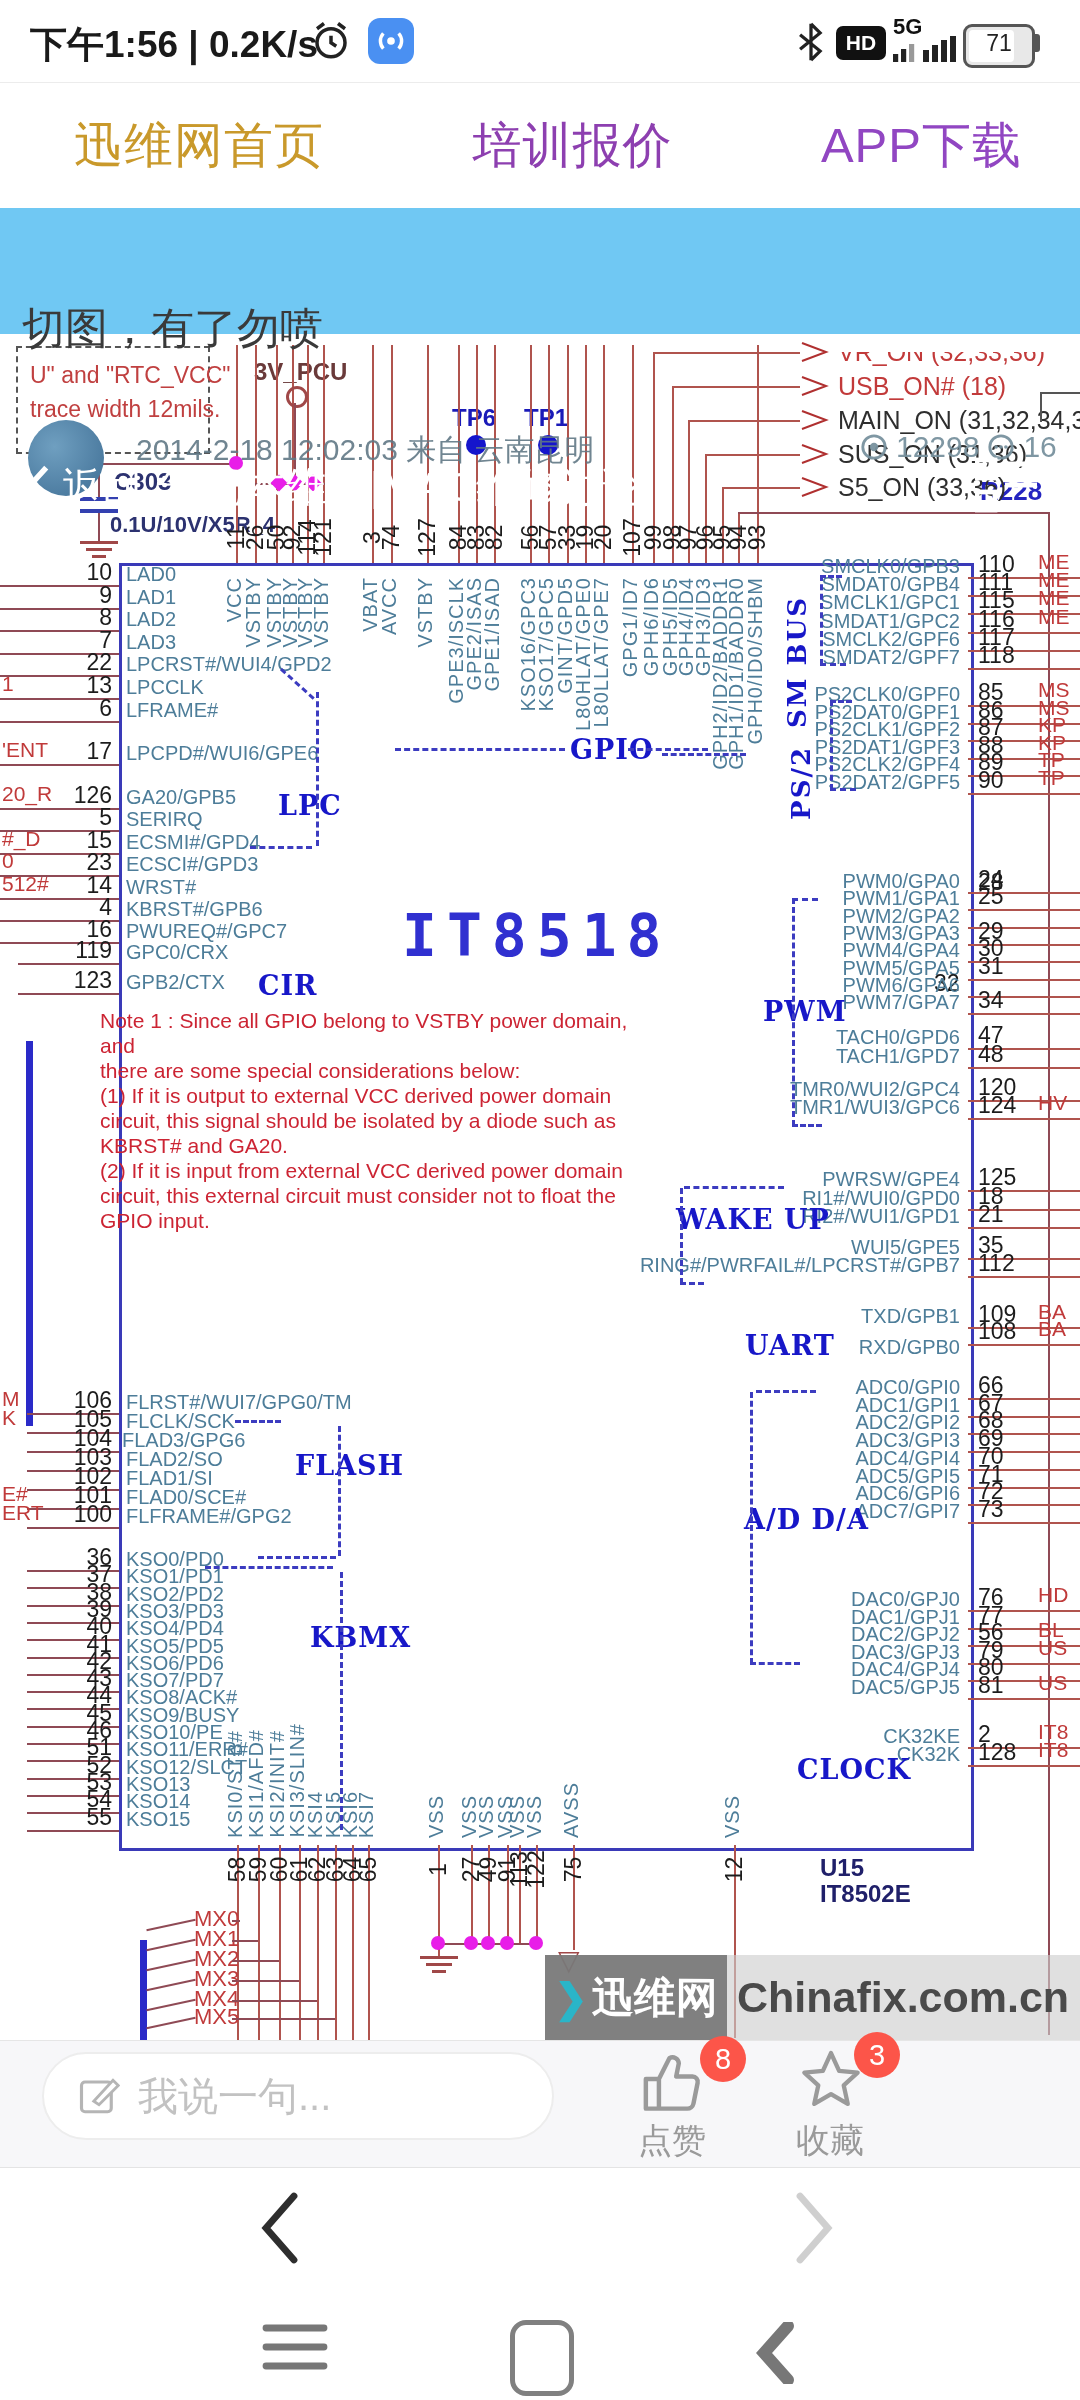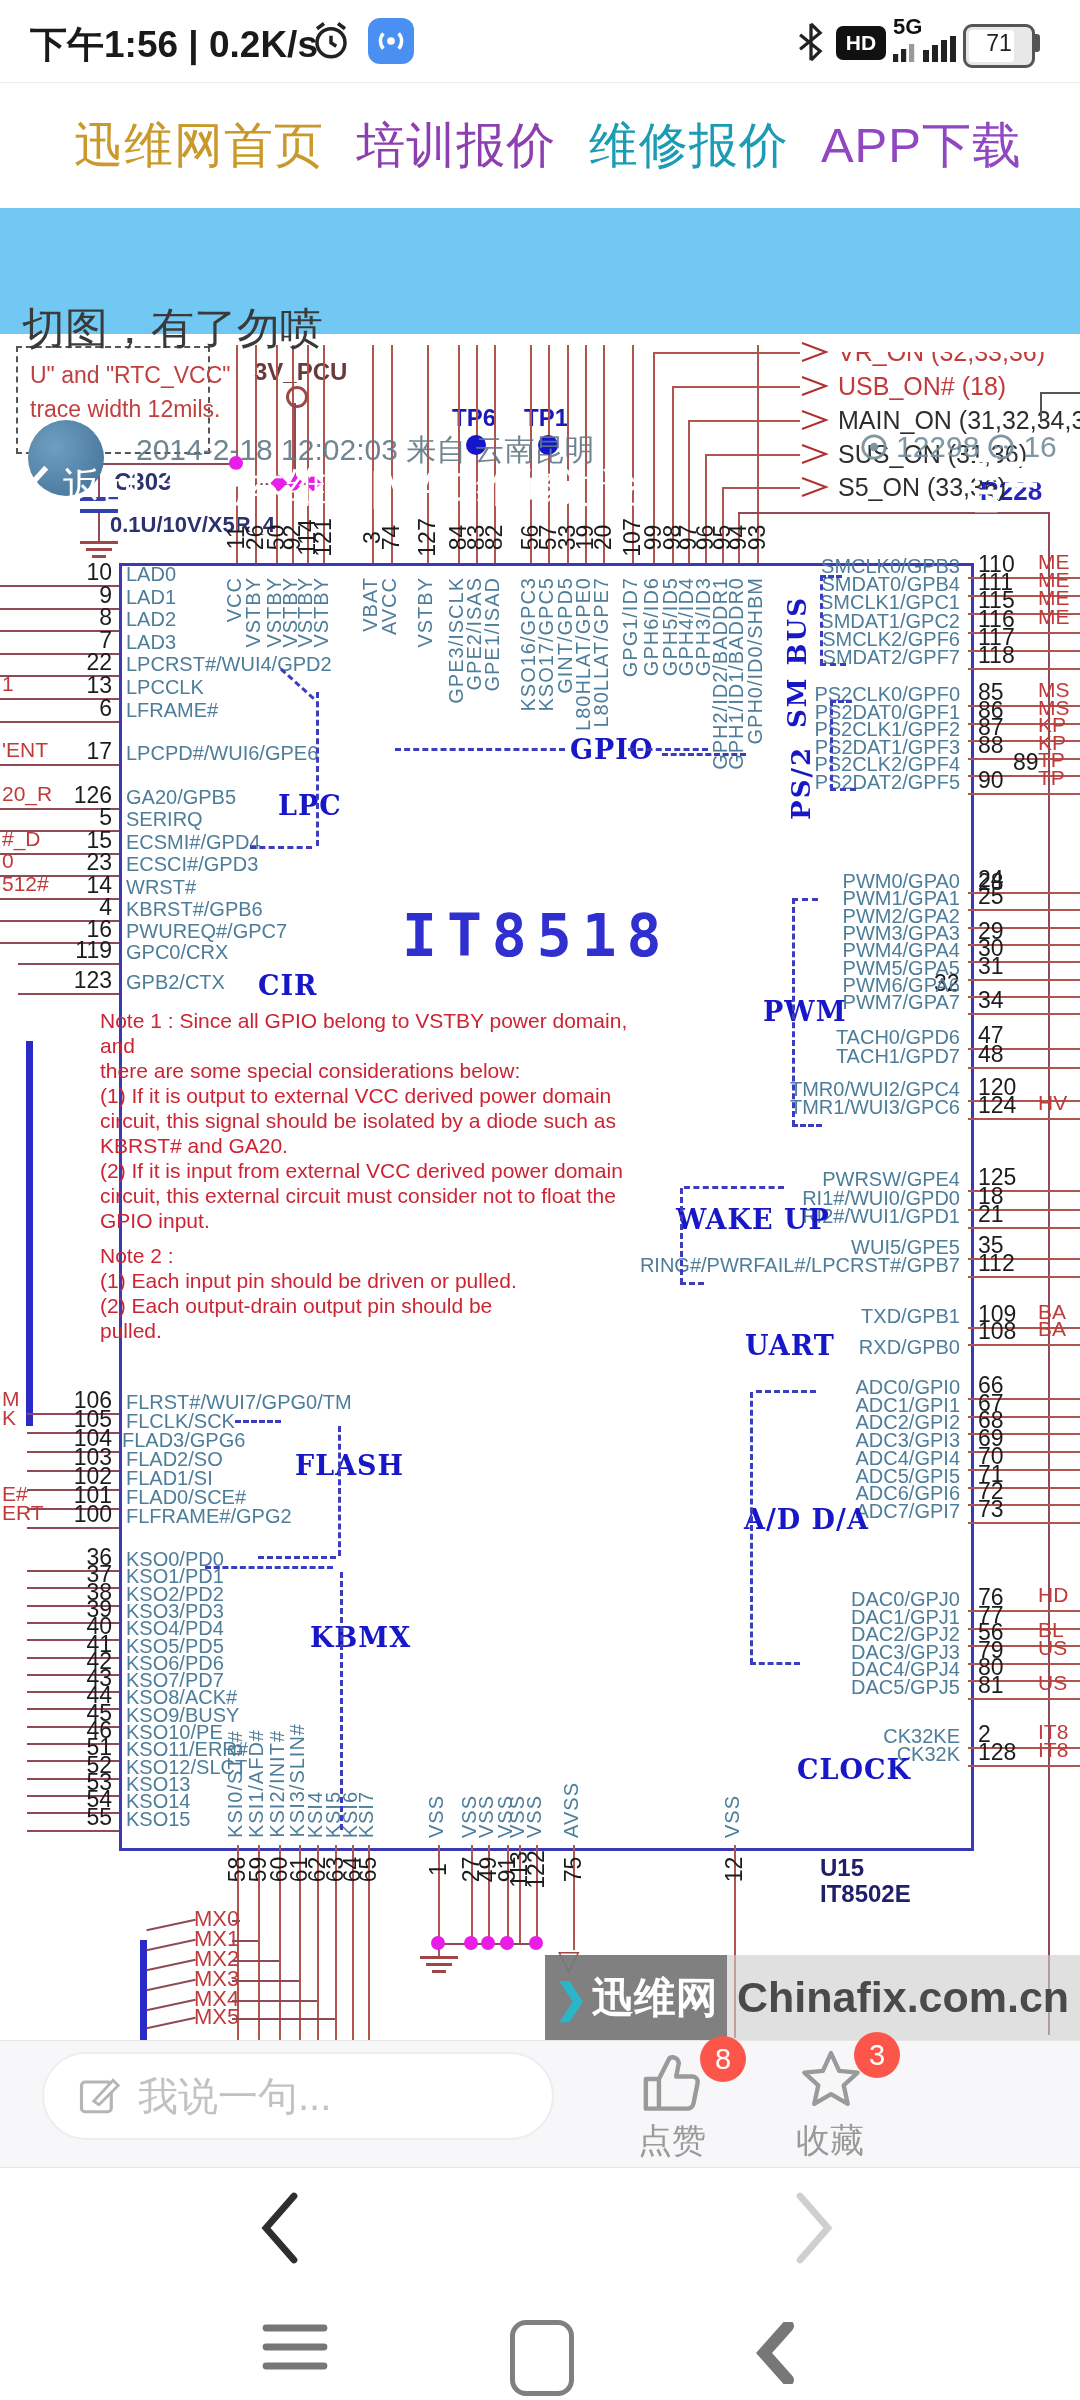--- a/index.html
+++ b/index.html
@@ -89,21 +89,20 @@
     <div class="abs battery">
       <div class="lvl"></div>
       <div class="txt">71</div>
     </div>
     <div class="abs bat-nub"></div>
   </div>
 
   <div id="tabs" class="abs">
     <div class="tab" style="color:#c9992b">迅维网首页</div>
     <div class="tab" style="color:#8d3fb0">培训报价</div>
-    <div class="tab" style="color:#1b9cb4">维修报价</div>
     <div class="tab" style="color:#9146c2">APP下载</div>
   </div>
 
   <div id="sch" class="abs ni">
     <div class="abs chip"></div>
     <div class="abs corner-box"></div>
     <div class="abs" style="left:30px;top:362px;font-size:23px;color:#c04040;">U" and "RTC_VCC"</div>
     <div class="abs" style="left:30px;top:396px;font-size:23px;color:#c04040;">trace width 12mils.</div>
     <div class="abs" style="left:114px;top:468px;font-size:24px;font-weight:700;color:#2c3270;">C303</div>
     <div class="abs" style="left:110px;top:512px;font-size:22px;font-weight:700;color:#2c3270;">0.1U/10V/X5R_4</div>
@@ -113,24 +112,20 @@
     <div class="abs" style="left:980px;top:476px;font-size:26px;font-weight:700;color:#2424c0;">R228</div>
     <div class="abs" style="left:402px;top:902px;font-size:58px;font-weight:700;letter-spacing:10px;color:#3030d0;font-family:'DejaVu Sans Mono',monospace;">IT8518</div>
     <div class="abs note" style="left:100px;top:1008px;width:560px;">Note 1 : Since all GPIO belong to VSTBY power domain, and
 there are some special considerations below:
 (1) If it is output to external VCC derived power domain
 circuit, this signal should be isolated by a diode such as
 KBRST# and GA20.
 (2) If it is input from external VCC derived power domain
 circuit, this external circuit must consider not to float the
 GPIO input.</div>
-    <div class="abs note" style="left:100px;top:1243px;width:460px;">Note 2 :
-(1) Each input pin should be driven or pulled.
-(2) Each output-drain output pin should be
-pulled.</div>
     <div class="abs" style="left:820px;top:1854px;font-size:24px;font-weight:700;color:#20206a;">U15</div>
     <div class="abs" style="left:820px;top:1880px;font-size:24px;font-weight:700;color:#20206a;">IT8502E</div>
   <div class="abs " style="left: 236px; top: 345px; width: 2px; height: 218px; background: rgb(176, 84, 78);"></div>
       <div class="abs vnum" style="left: 194px; top: 524px;">11</div>
       <div class="abs vtext" style="left: 223px; top: 577px;">VCC</div>
       <div class="abs " style="left: 255px; top: 345px; width: 2px; height: 218px; background: rgb(176, 84, 78);"></div>
       <div class="abs vnum" style="left: 213px; top: 524px;">26</div>
       <div class="abs vtext" style="left: 242px; top: 577px;">VSTBY</div>
       <div class="abs " style="left: 276px; top: 345px; width: 2px; height: 218px; background: rgb(176, 84, 78);"></div>
       <div class="abs vnum" style="left: 234px; top: 524px;">50</div>
@@ -487,21 +482,21 @@
       <div class="abs net" style="left: 1038px; top: 696px;">MS</div>
       <div class="abs " style="left: 968px; top: 740px; width: 112px; height: 2px; background: rgb(176, 84, 78);"></div>
       <div class="abs num" style="left: 978px; top: 714px; width: 60px;">87</div>
       <div class="abs pinlab" style="left: 560px; top: 718px; width: 400px; text-align: right;">PS2CLK1/GPF2</div>
       <div class="abs net" style="left: 1038px; top: 713px;">KP</div>
       <div class="abs " style="left: 968px; top: 758px; width: 112px; height: 2px; background: rgb(176, 84, 78);"></div>
       <div class="abs num" style="left: 978px; top: 732px; width: 60px;">88</div>
       <div class="abs pinlab" style="left: 560px; top: 736px; width: 400px; text-align: right;">PS2DAT1/GPF3</div>
       <div class="abs net" style="left: 1038px; top: 731px;">KP</div>
       <div class="abs " style="left: 968px; top: 775px; width: 112px; height: 2px; background: rgb(176, 84, 78);"></div>
-      <div class="abs num" style="left: 1013px; top: 749px; width: 60px;">89</div>
+      <div class="abs num" style="left: 978px; top: 749px; width: 60px;">89</div>
       <div class="abs pinlab" style="left: 560px; top: 753px; width: 400px; text-align: right;">PS2CLK2/GPF4</div>
       <div class="abs net" style="left: 1038px; top: 748px;">TP</div>
       <div class="abs " style="left: 968px; top: 793px; width: 112px; height: 2px; background: rgb(176, 84, 78);"></div>
       <div class="abs num" style="left: 978px; top: 767px; width: 60px;">90</div>
       <div class="abs pinlab" style="left: 560px; top: 771px; width: 400px; text-align: right;">PS2DAT2/GPF5</div>
       <div class="abs net" style="left: 1038px; top: 766px;">TP</div>
       <div class="abs " style="left: 968px; top: 892px; width: 112px; height: 2px; background: rgb(176, 84, 78);"></div>
       <div class="abs num" style="left: 978px; top: 866px; width: 60px;">24</div>
       <div class="abs pinlab" style="left: 560px; top: 870px; width: 400px; text-align: right;">PWM0/GPA0</div>
       <div class="abs " style="left: 968px; top: 909px; width: 112px; height: 2px; background: rgb(176, 84, 78);"></div>

